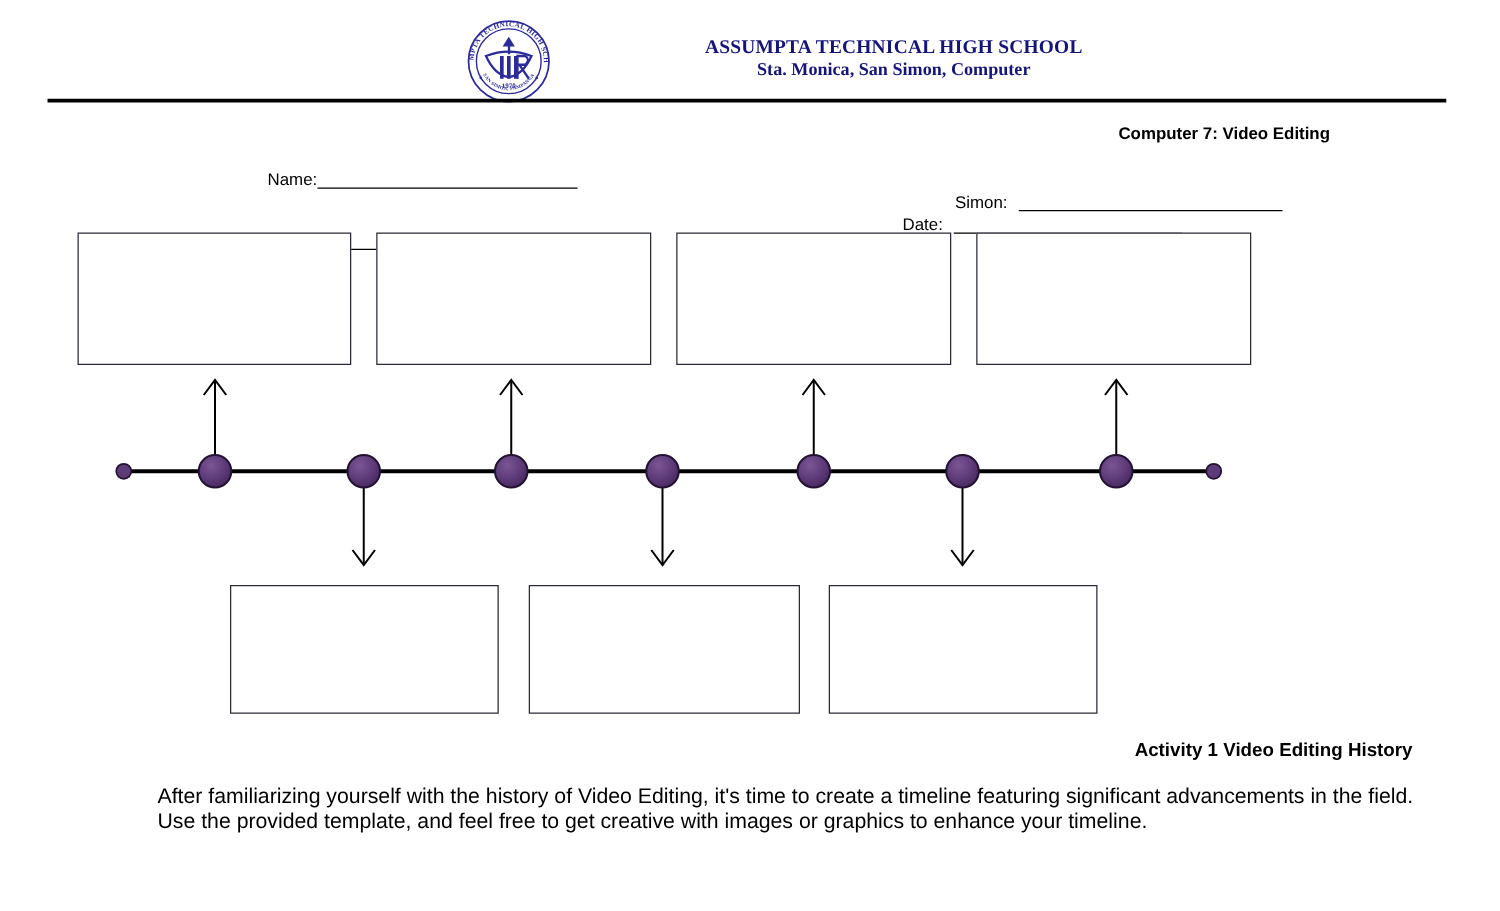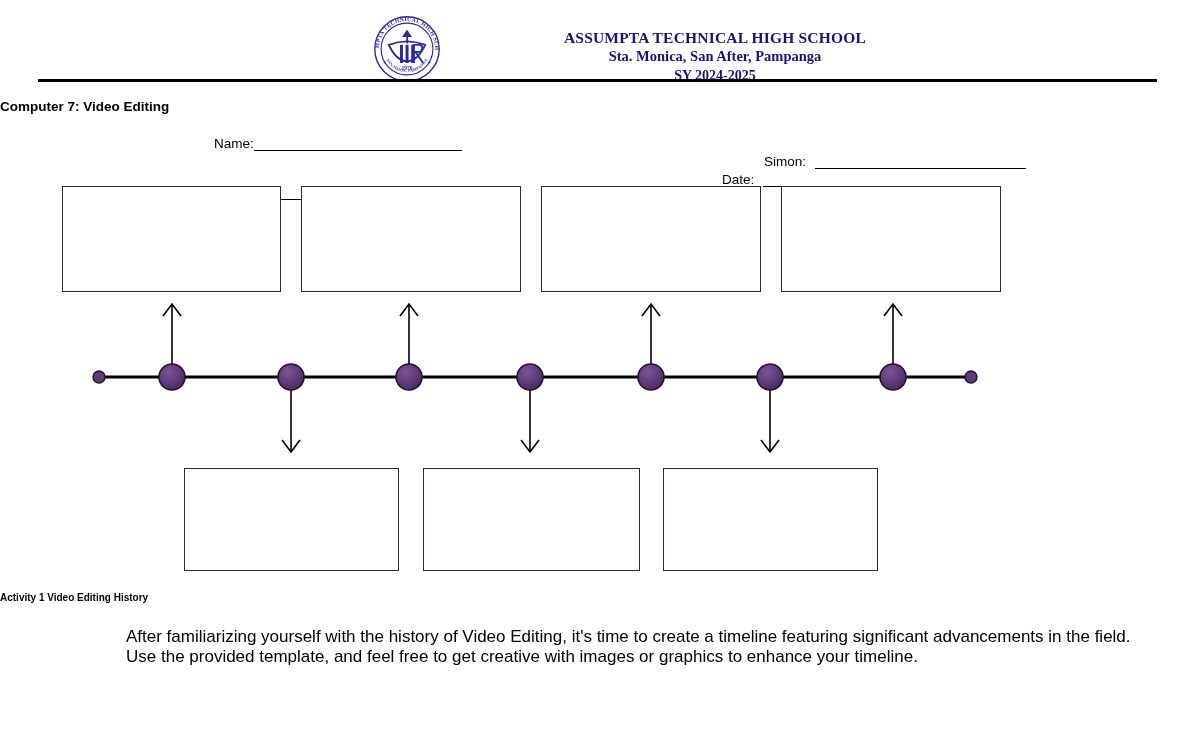--- a/index.html
+++ b/index.html
@@ -67,21 +67,21 @@
     height: 3px;
     background: #000000;
   }
 
   
   #subject-title {
     position: absolute;
     left: 0;
     top: 99px;
     width: 1064px;
-    text-align: left;
+    text-align: right;
     font-size: 13.5px;
     font-weight: bold;
   }
 
   
   .field-row {
     position: absolute;
     font-size: 13.5px;
     white-space: nowrap;
   }
@@ -118,22 +118,22 @@
     width: 1200px;
     height: 190px;
   }
 
   
   #activity-caption {
     position: absolute;
     left: 0;
     top: 592px;
     width: 1130px;
-    text-align: left;
-    font-size: 10px;
+    text-align: right;
+    font-size: 15px;
     font-weight: bold;
   }
   #instructions {
     position: absolute;
     left: 126px;
     top: 627px;
     width: 1022px;
     font-size: 17px;
     line-height: 20px;
     text-align: left;
@@ -166,22 +166,21 @@
       <rect x="40" y="44" width="4.2" height="26" fill="#2b2b9c"></rect>
       <rect x="48" y="44" width="4.2" height="26" fill="#2b2b9c"></rect>
       <rect x="56" y="44" width="4.2" height="26" fill="#2b2b9c"></rect>
       <path d="M 60,70 L 60,44 L 69,44 Q 75,48 69,54 L 62,54 L 73,70" fill="none" stroke="#2b2b9c" stroke-width="2.6"></path>
       <text x="50" y="80" text-anchor="middle" font-family="Liberation Serif, serif" font-size="8" font-weight="bold" fill="#2b2b9c">1970</text>
     </svg>
   </div>
 
   <div id="header-text">
     <div class="hdr-line1">ASSUMPTA TECHNICAL HIGH SCHOOL</div>
-    <div class="hdr-line2">Sta. Monica, San After, Pampanga</div>
-    <div class="hdr-line3">SY 2024-2025</div>
+    <div class="hdr-line2">Sta. Monica, San Simon, Computer</div>
   </div>
 </div>
 <div id="header-rule"></div>
 
 <div id="subject-title">Computer 7: Video Editing</div>
 
 <div class="field-row" id="field-name">
   <span class="field-label">Name:</span><span class="field-rule"></span>
 </div>
 <div class="field-row" id="field-section">

